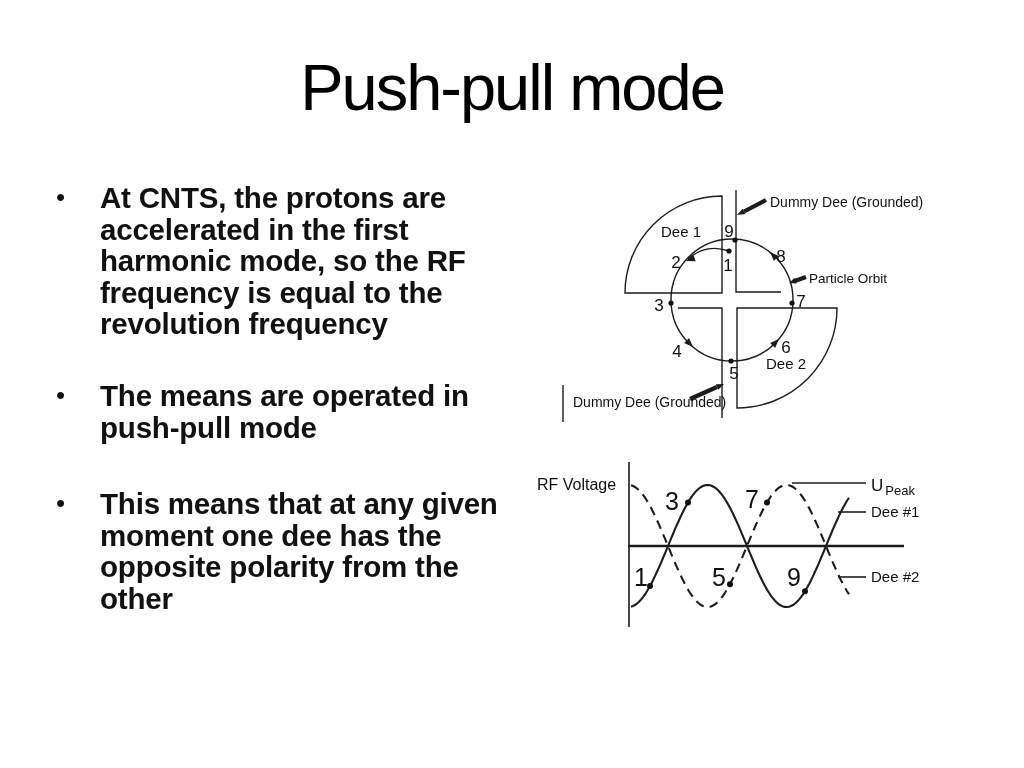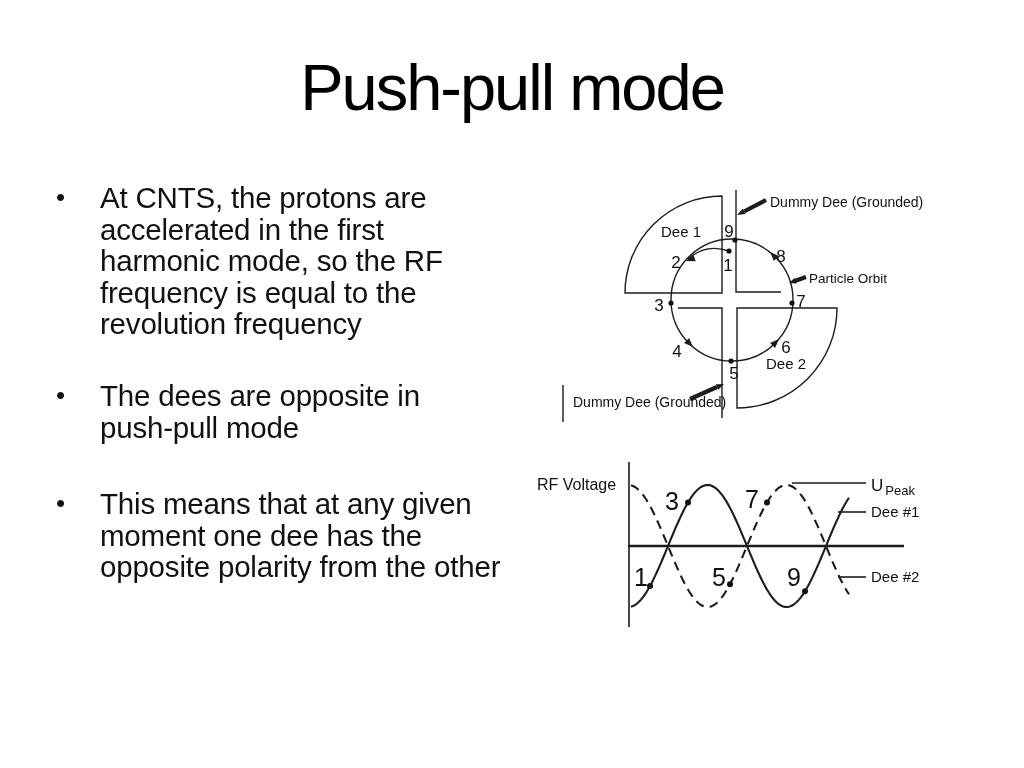--- a/index.html
+++ b/index.html
@@ -16,21 +16,21 @@
     color:#000;
   }
   .bullet-item{
     position:absolute;left:56px;width:480px;
     font-size:29.5px;line-height:31.5px;letter-spacing:-0.2px;color:#111;
     display:flex;align-items:flex-start;
   }
   .bullet-item .marker{
     width:44px;flex:0 0 44px;font-size:26px;line-height:31.5px;color:#111;
   }
-  .bullet-item .btext{white-space:pre-line;width:436px;}
+  .bullet-item .btext{white-space:pre-line;width:436px;font-weight:bold;}
   #bullet-0{top:182px;}
   #bullet-1{top:380px;}
   #bullet-2{top:488px;}
   svg{position:absolute;overflow:visible;}
   #dee-diagram{left:545px;top:186px;width:415px;height:242px;}
   #waveform-chart{left:528px;top:453px;width:420px;height:182px;}
   svg text{font-family:"Liberation Sans", sans-serif;fill:#111;}
   .ink{stroke:#1c1c1c;fill:none;stroke-width:1.4;}
   .inkfill{fill:#1c1c1c;stroke:none;}
 </style>
@@ -42,21 +42,21 @@
 <div class="bullet-item" id="bullet-0">
   <span class="marker">•</span>
   <span class="btext">At CNTS, the protons are
 accelerated in the first
 harmonic mode, so the RF
 frequency is equal to the
 revolution frequency</span>
 </div>
 <div class="bullet-item" id="bullet-1">
   <span class="marker">•</span>
-  <span class="btext">The dees are opposite in
+  <span class="btext">The means are operated in
 push-pull mode</span>
 </div>
 <div class="bullet-item" id="bullet-2">
   <span class="marker">•</span>
   <span class="btext">This means that at any given
 moment one dee has the
 opposite polarity from the other</span>
 </div>
 
 <svg id="dee-diagram" viewBox="545 186 415 242">

